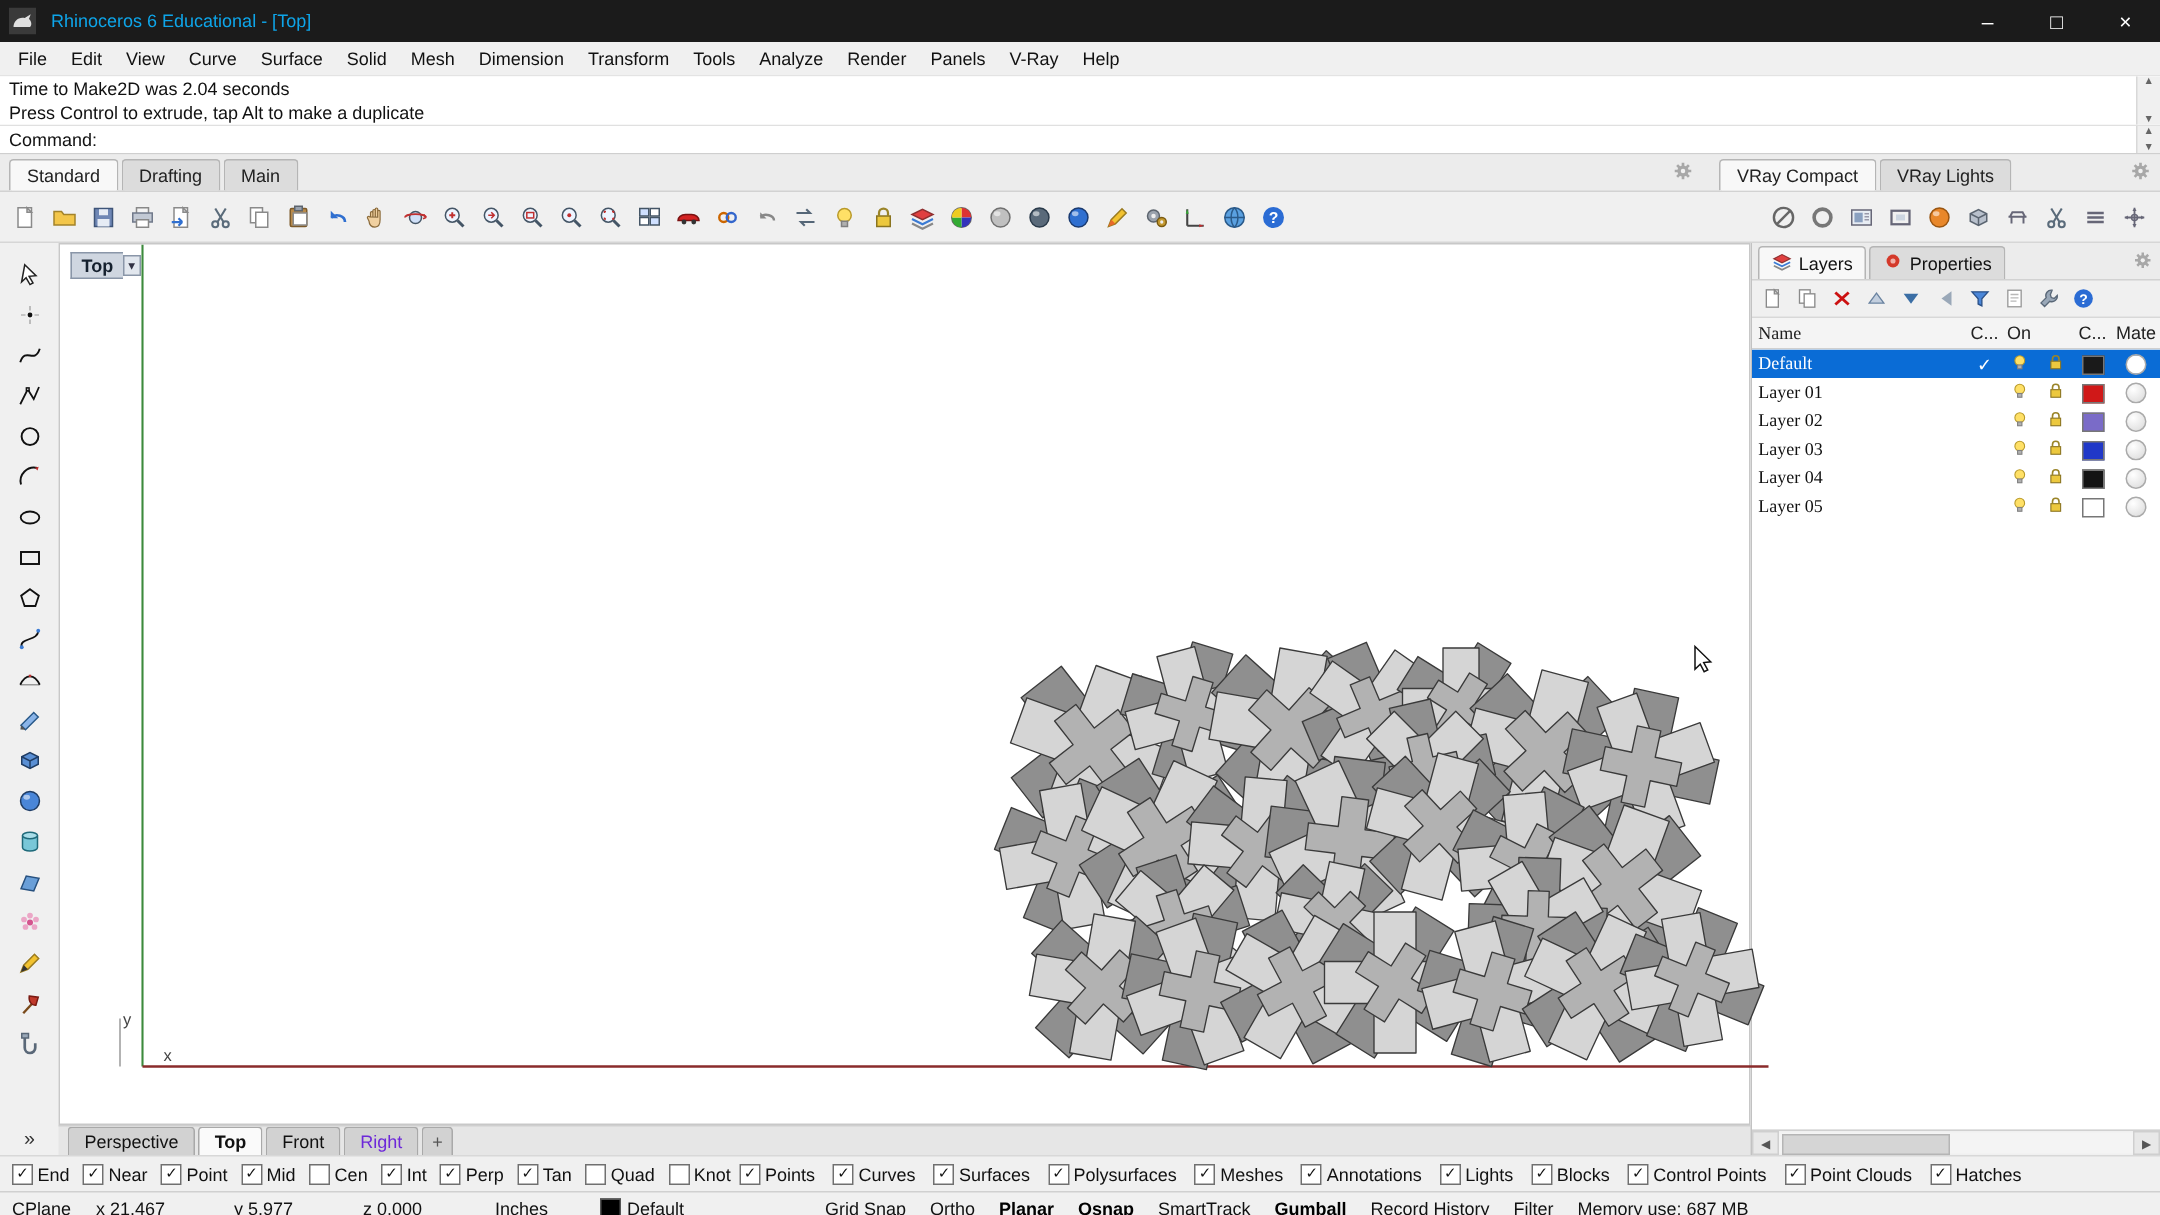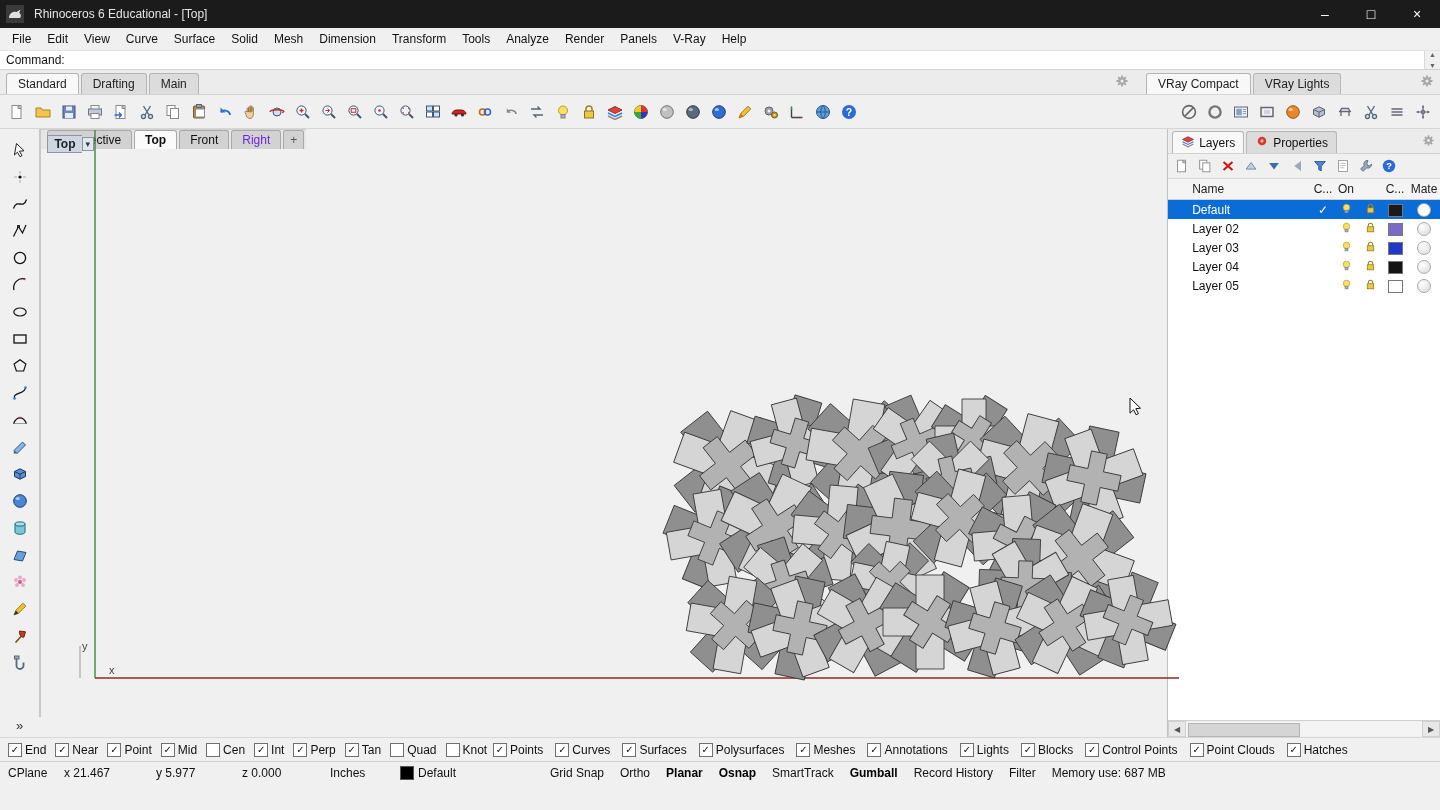--- a/index.html
+++ b/index.html
@@ -1,21 +1,21 @@
 <!DOCTYPE html>
 <html><head>
 <meta charset="utf-8">
 <style>
   html,body{margin:0;padding:0;background:#555;}
   #root{position:relative;width:1440px;height:810px;background:#f0f0f0;overflow:hidden;
         font-family:"Liberation Sans",sans-serif;font-size:12px;color:#111;user-select:none;}
   
   .titlebar{height:28px;background:#1b1b1b;color:#fff;display:flex;align-items:center;}
   .appicon{width:22px;height:18px;margin:0 6px 0 6px;display:flex;align-items:center;}
-  .wtitle{flex:1;font-size:12px;color:#e5e5e5;}
+  .wtitle{flex:1;font-size:12px;color:#0ea5e9;}
   .wbtn{width:46px;height:28px;display:flex;align-items:center;justify-content:center;font-size:14px;color:#fff;}
   
   .menubar{height:22px;background:#f0f0f0;display:flex;align-items:center;padding-left:4px;border-bottom:1px solid #e3e3e3;}
   .menu-item{padding:2px 8px;}
   
   .histwrap{position:relative;background:#fff;border-bottom:1px solid #e0e0e0;}
   .histline{height:16px;line-height:16px;padding-left:6px;background:#fff;white-space:nowrap;}
   .vscroll{position:absolute;right:0;top:0;width:15px;height:32px;background:#f0f0f0;border-left:1px solid #d8d8d8;
            display:flex;flex-direction:column;justify-content:space-between;align-items:center;font-size:7px;color:#666;}
   .cmdrow{height:18px;background:#fff;border-bottom:1px solid #cfcfcf;display:flex;align-items:center;position:relative;}
@@ -33,40 +33,40 @@
   
   .toolbar{height:33px;display:flex;align-items:center;background:#f0f0f0;border-bottom:1px solid #d6d6d6;padding:0 4px;}
   .tbicon{width:26px;height:26px;display:flex;align-items:center;justify-content:center;border-radius:3px;}
   #vray-icons{margin-left:auto;display:flex;}
   #std-icons{display:flex;}
   
   .main{display:flex;height:608px;}
   .rail{width:40px;background:#f0f0f0;display:flex;flex-direction:column;align-items:center;padding-top:10px;box-sizing:border-box;}
   .railicon{width:26px;height:22px;display:flex;align-items:center;justify-content:center;margin-bottom:5px;}
   .railmore{margin-top:auto;margin-bottom:4px;font-size:13px;color:#333;}
-  .vpcol{width:1145px;display:flex;flex-direction:row;}
+  .vpcol{width:1145px;display:flex;flex-direction:column;}
   .viewport{position:relative;height:588px;background:#ffffff;border:1px solid #c8c8c8;box-sizing:border-box;}
   .viewport svg{position:absolute;left:0;top:0;}
   .vpchip{position:absolute;top:5px;left:7px;display:flex;align-items:center;z-index:5;}
   .vp-title{background:#cfd6e0;border:1px solid #8a96a8;border-right:none;padding:1px 6px;font-weight:bold;color:#15202e;}
   .vp-dd{background:#e2e7ee;border:1px solid #8a96a8;padding:1px 3px;font-size:9px;color:#334;}
   .vtabs{height:20px;background:#e6e6e6;display:flex;align-items:flex-end;padding-left:6px;border-top:1px solid #cfcfcf;box-sizing:border-box;}
   .vtab{padding:2px 10px;font-size:12px;background:#d2d2d2;border:1px solid #a9a9a9;border-bottom:none;margin-right:2px;border-radius:3px 3px 0 0;}
   .vtab.active{background:#fafafa;font-weight:bold;}
   .vtab.add{padding:2px 6px;color:#555;}
   
   .rpanel{width:277px;background:#f0f0f0;border-left:1px solid #c2c2c2;display:flex;flex-direction:column;box-sizing:border-box;}
   .ptabs{height:24px;display:flex;align-items:flex-end;padding-left:4px;position:relative;background:#ececec;border-bottom:1px solid #d2d2d2;}
   .ptab{display:flex;align-items:center;gap:4px;padding:2px 8px;background:#dcdcdc;border:1px solid #b5b5b5;border-bottom:none;
         margin-right:2px;border-radius:3px 3px 0 0;}
   .ptab.active{background:#f8f8f8;}
   .ltb{height:24px;display:flex;align-items:center;gap:3px;padding-left:4px;background:#f0f0f0;}
   .ltbicon{width:20px;height:20px;display:flex;align-items:center;justify-content:center;}
   .lheader{height:20px;display:flex;align-items:center;background:#f4f4f4;border-top:1px solid #d8d8d8;border-bottom:1px solid #cfcfcf;color:#222;}
-  .lc-name{flex:1;padding-left:24px;overflow:hidden;white-space:nowrap;}
+  .lc-name{flex:1;padding-left:4px;overflow:hidden;white-space:nowrap;font-family:Liberation Serif, serif;}
   .lc-cur{width:22px;text-align:center;}
   .lc-on{width:24px;text-align:center;}
   .lc-lock{width:24px;text-align:center;}
   .lc-color{width:26px;text-align:center;}
   .lc-mat{width:32px;text-align:center;overflow:hidden;white-space:nowrap;}
   .lrows{flex:1;background:#fff;overflow:hidden;}
   .lrow{height:19px;display:flex;align-items:center;background:#fff;}
   .lrow.sel{background:#0a6cd6;color:#fff;}
   .swatch{display:inline-block;width:13px;height:11px;border:1px solid #777;vertical-align:middle;}
   .matball{display:inline-block;width:12px;height:12px;border-radius:50%;border:1px solid #aaa;vertical-align:middle;}
@@ -118,20 +118,28 @@
       <div class="menu-item">Dimension</div>
       <div class="menu-item">Transform</div>
       <div class="menu-item">Tools</div>
       <div class="menu-item">Analyze</div>
       <div class="menu-item">Render</div>
       <div class="menu-item">Panels</div>
       <div class="menu-item">V-Ray</div>
       <div class="menu-item">Help</div>
     </div>
 
+  <div class="histwrap">
+    <div class="histline">Time to Make2D was 2.04 seconds</div>
+    <div class="histline">Press Control to extrude, tap Alt to make a duplicate</div>
+    <div class="vscroll">
+        <span>▲</span>
+        <span>▼</span>
+      </div>
+  </div>
 
   <div class="cmdrow">
     <span class="cmdlabel">Command:</span>
     <span class="cmdinput"></span>
     <span class="spin">
         <span>▲</span>
         <span>▼</span>
       </span>
   </div>
 
@@ -818,20 +826,34 @@
                 <rect x="7" y="11.5" width="4" height="3.5" fill="#b0b0b0" stroke="#808080"></rect>
               </svg></span>
             <span class="lc-lock"><svg width="13" height="13" viewBox="0 0 18 18" aria-hidden="true">
                 <rect x="4.5" y="8" width="9" height="7" fill="#ecc83e" stroke="#8a7420"></rect>
                 <path d="M6 8V6a3 3 0 016 0v2" fill="none" stroke="#9a8428" stroke-width="1.5"></path>
               </svg></span>
             <span class="lc-color"><span class="swatch" style="background:#1a1a1a"></span></span>
             <span class="lc-mat"><span class="matball" style="background:radial-gradient(circle at 35% 30%, #ffffff, #ffffff 80%)"></span></span>
           </div>
           <div class="lrow">
+            <span class="lc-name">Layer 01</span>
+            <span class="lc-cur"></span>
+            <span class="lc-on"><svg width="13" height="13" viewBox="0 0 18 18" aria-hidden="true">
+                <circle cx="9" cy="7.5" r="4.5" fill="#ffe066" stroke="#b99a2a"></circle>
+                <rect x="7" y="11.5" width="4" height="3.5" fill="#b0b0b0" stroke="#808080"></rect>
+              </svg></span>
+            <span class="lc-lock"><svg width="13" height="13" viewBox="0 0 18 18" aria-hidden="true">
+                <rect x="4.5" y="8" width="9" height="7" fill="#ecc83e" stroke="#8a7420"></rect>
+                <path d="M6 8V6a3 3 0 016 0v2" fill="none" stroke="#9a8428" stroke-width="1.5"></path>
+              </svg></span>
+            <span class="lc-color"><span class="swatch" style="background:#d01818"></span></span>
+            <span class="lc-mat"><span class="matball" style="background:radial-gradient(circle at 35% 30%, #ffffff, #e0e0e0 80%)"></span></span>
+          </div>
+          <div class="lrow">
             <span class="lc-name">Layer 02</span>
             <span class="lc-cur"></span>
             <span class="lc-on"><svg width="13" height="13" viewBox="0 0 18 18" aria-hidden="true">
                 <circle cx="9" cy="7.5" r="4.5" fill="#ffe066" stroke="#b99a2a"></circle>
                 <rect x="7" y="11.5" width="4" height="3.5" fill="#b0b0b0" stroke="#808080"></rect>
               </svg></span>
             <span class="lc-lock"><svg width="13" height="13" viewBox="0 0 18 18" aria-hidden="true">
                 <rect x="4.5" y="8" width="9" height="7" fill="#ecc83e" stroke="#8a7420"></rect>
                 <path d="M6 8V6a3 3 0 016 0v2" fill="none" stroke="#9a8428" stroke-width="1.5"></path>
               </svg></span>

